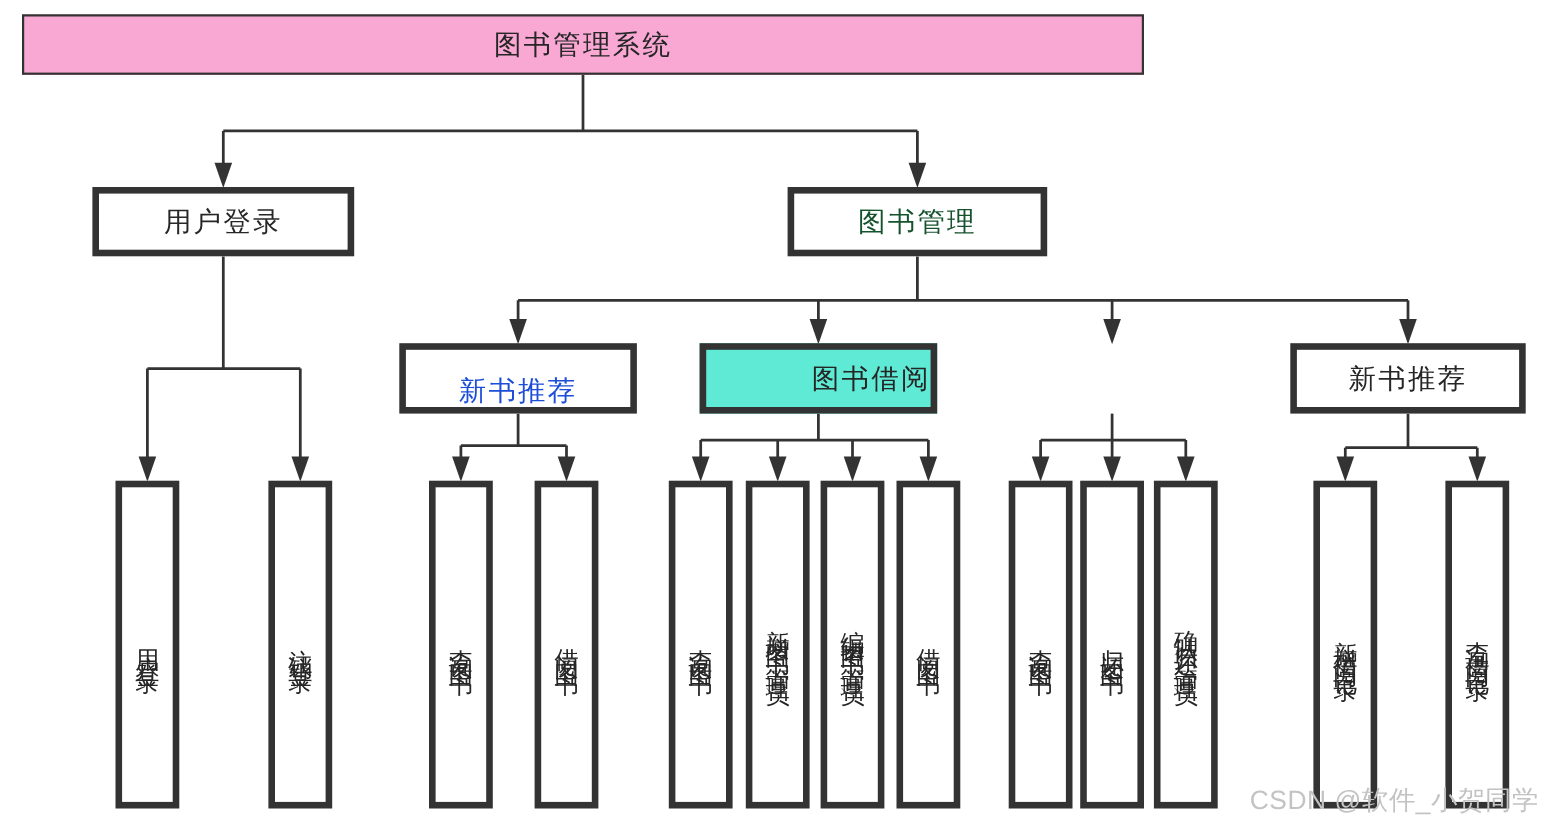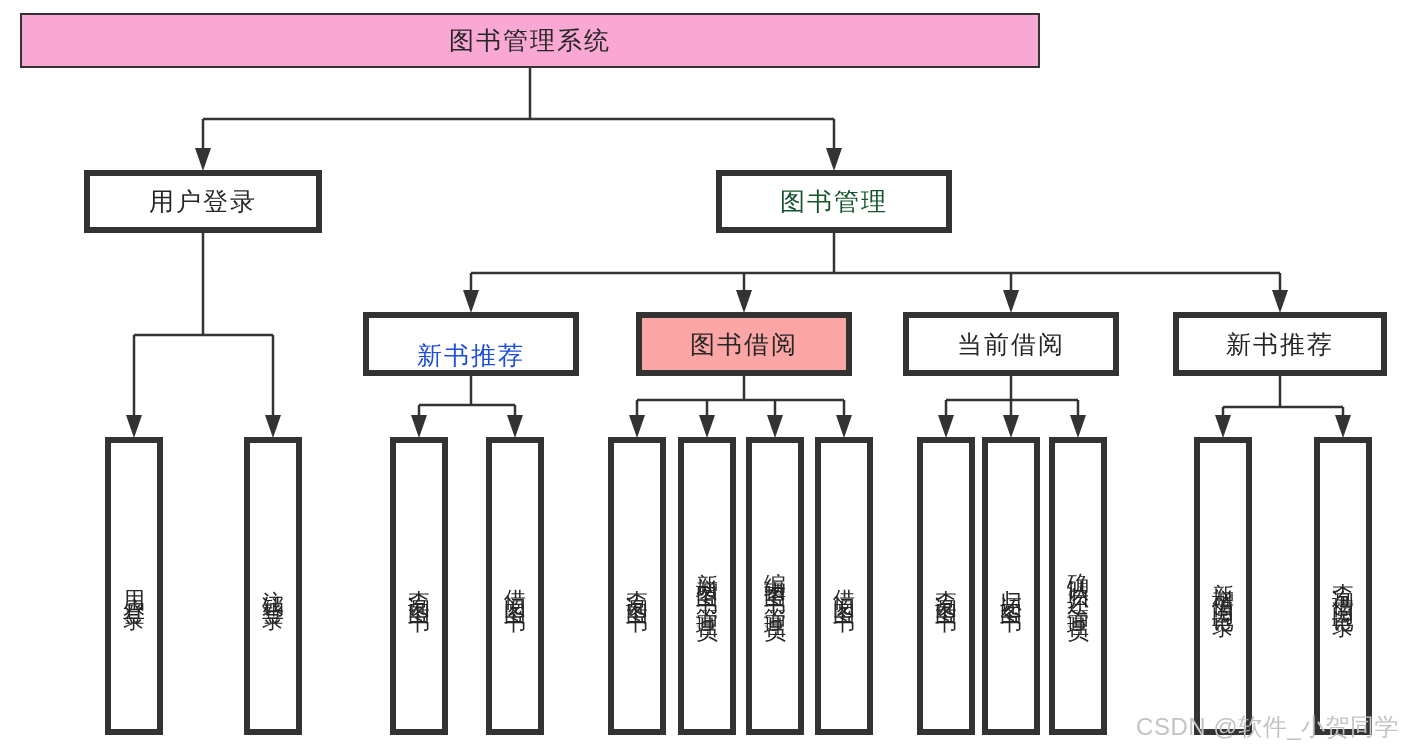--- a/index.html
+++ b/index.html
@@ -119,37 +119,34 @@
     </div>
     <div class="box" style="left: 363px; top: 312px; width: 216px; height: 64px; border-color: rgb(51, 51, 51); background: rgb(255, 255, 255);">
       <span class="lbl" style="color: #1d4ed8; margin-top: 23px;">新书推荐</span>
     </div>
     <div class="box v" style="left: 390px; top: 437px; width: 58px; height: 298px; border-color: rgb(51, 51, 51); background: rgb(255, 255, 255);">
       <span class="lbl" style="color: rgb(38, 38, 38);">查询图书</span>
     </div>
     <div class="box v" style="left: 486px; top: 437px; width: 58px; height: 298px; border-color: rgb(51, 51, 51); background: rgb(255, 255, 255);">
       <span class="lbl" style="color: rgb(38, 38, 38);">借阅图书</span>
     </div>
-    <div class="box" style="left: 636px; top: 312px; width: 216px; height: 64px; border-color: rgb(51, 51, 51); background: #fca5a5;">
+    <div class="box" style="left: 636px; top: 312px; width: 216px; height: 64px; border-color: rgb(51, 51, 51); background: #5eead4; justify-content: flex-end;">
       <span class="lbl" style="color: rgb(38, 38, 38);">图书借阅</span>
     </div>
     <div class="box v" style="left: 608px; top: 437px; width: 58px; height: 298px; border-color: rgb(51, 51, 51); background: rgb(255, 255, 255);">
       <span class="lbl" style="color: rgb(38, 38, 38);">查询图书</span>
     </div>
     <div class="box v" style="left: 678px; top: 437px; width: 58px; height: 298px; border-color: rgb(51, 51, 51); background: rgb(255, 255, 255);">
       <span class="lbl" style="color: rgb(38, 38, 38);">新增图书（管理员）</span>
     </div>
     <div class="box v" style="left: 746px; top: 437px; width: 58px; height: 298px; border-color: rgb(51, 51, 51); background: rgb(255, 255, 255);">
       <span class="lbl" style="color: rgb(38, 38, 38);">编辑图书（管理员）</span>
     </div>
     <div class="box v" style="left: 815px; top: 437px; width: 58px; height: 298px; border-color: rgb(51, 51, 51); background: rgb(255, 255, 255);">
       <span class="lbl" style="color: rgb(38, 38, 38);">借阅图书</span>
-    </div>
-    <div class="box" style="left: 903px; top: 312px; width: 216px; height: 64px; border-color: rgb(51, 51, 51); background: rgb(255, 255, 255);">
-      <span class="lbl" style="color: rgb(38, 38, 38);">当前借阅</span>
     </div>
     <div class="box v" style="left: 917px; top: 437px; width: 58px; height: 298px; border-color: rgb(51, 51, 51); background: rgb(255, 255, 255);">
       <span class="lbl" style="color: rgb(38, 38, 38);">查询图书</span>
     </div>
     <div class="box v" style="left: 982px; top: 437px; width: 58px; height: 298px; border-color: rgb(51, 51, 51); background: rgb(255, 255, 255);">
       <span class="lbl" style="color: rgb(38, 38, 38);">归还图书</span>
     </div>
     <div class="box v" style="left: 1049px; top: 437px; width: 58px; height: 298px; border-color: rgb(51, 51, 51); background: rgb(255, 255, 255);">
       <span class="lbl" style="color: rgb(38, 38, 38);">确认归还（管理员）</span>
     </div>

